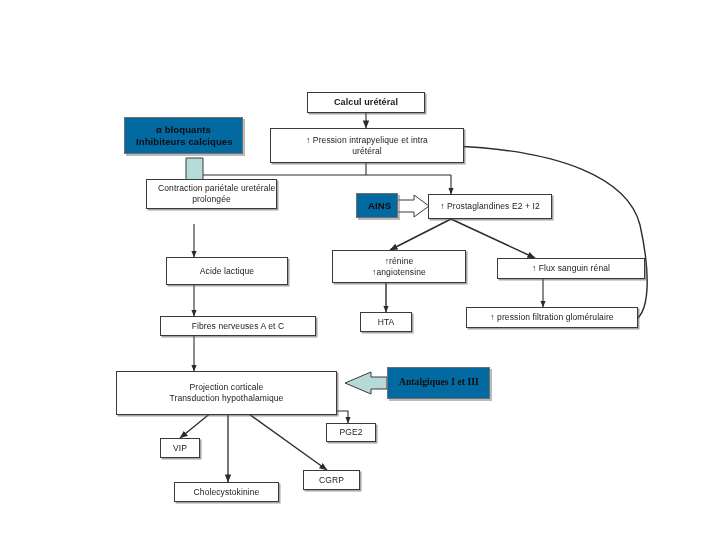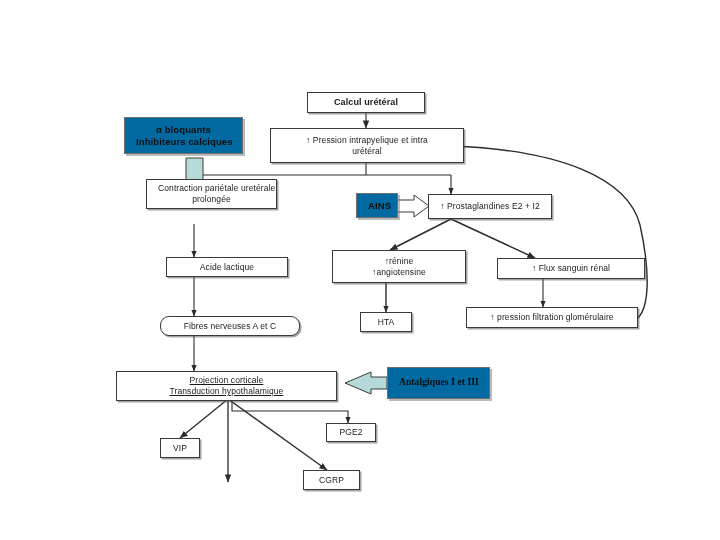--- a/index.html
+++ b/index.html
@@ -146,58 +146,58 @@
         <span class="l">AINS</span>
       </span>
   </div>
 
   <div class="node" style="left:428px; top:194px; width:124px; height:25px;">
     <span class="lines">
         <span class="l">↑ Prostaglandines E2 + I2</span>
       </span>
   </div>
 
-  <div class="node" style="left:166px; top:257px; width:122px; height:20px;">
+  <div class="node" style="left:166px; top:257px; width:122px; height:28px;">
     <span class="lines">
         <span class="l">Acide lactique</span>
       </span>
   </div>
 
   <div class="node" style="left:332px; top:250px; width:134px; height:33px;">
     <span class="lines">
       <span class="l">↑rénine</span>
       <span class="l">↑angiotensine</span>
     </span>
   </div>
 
   <div class="node" style="left:497px; top:258px; width:148px; height:21px;">
     <span class="lines">
         <span class="l">↑ Flux sanguin rénal</span>
       </span>
   </div>
 
-  <div class="node" style="left:160px; top:316px; width:140px; height:20px;border-radius:9px;">
+  <div class="node" style="left:160px; top:316px; width:156px; height:20px;">
     <span class="lines">
         <span class="l">Fibres nerveuses A et C</span>
       </span>
   </div>
 
   <div class="node" style="left:360px; top:312px; width:52px; height:20px;">
     <span class="lines">
         <span class="l">HTA</span>
       </span>
   </div>
 
   <div class="node" style="left:466px; top:307px; width:172px; height:21px;">
     <span class="lines">
         <span class="l">↑ pression filtration glomérulaire</span>
       </span>
   </div>
 
-  <div class="node" style="left:116px; top:371px; width:221px; height:30px;text-decoration:underline;">
+  <div class="node" style="left:116px; top:371px; width:221px; height:44px;">
     <span class="lines">
       <span class="l">Projection corticale</span>
       <span class="l">Transduction hypothalamique</span>
     </span>
   </div>
 
   <div class="node drug" style="left:387px; top:367px; width:103px; height:32px;font-family:Liberation Serif, serif;">
     <span class="lines">
         <span class="l">Antalgiques I et III</span>
       </span>
@@ -208,20 +208,25 @@
         <span class="l">VIP</span>
       </span>
   </div>
 
   <div class="node" style="left:326px; top:423px; width:50px; height:19px;">
     <span class="lines">
         <span class="l">PGE2</span>
       </span>
   </div>
 
+  <div class="node" style="left:174px; top:482px; width:105px; height:20px;">
+    <span class="lines">
+        <span class="l">Cholecystokinine</span>
+      </span>
+  </div>
 
   <div class="node" style="left:303px; top:470px; width:57px; height:20px;">
     <span class="lines">
         <span class="l">CGRP</span>
       </span>
   </div>
 
 </div>
 
 </body></html>

